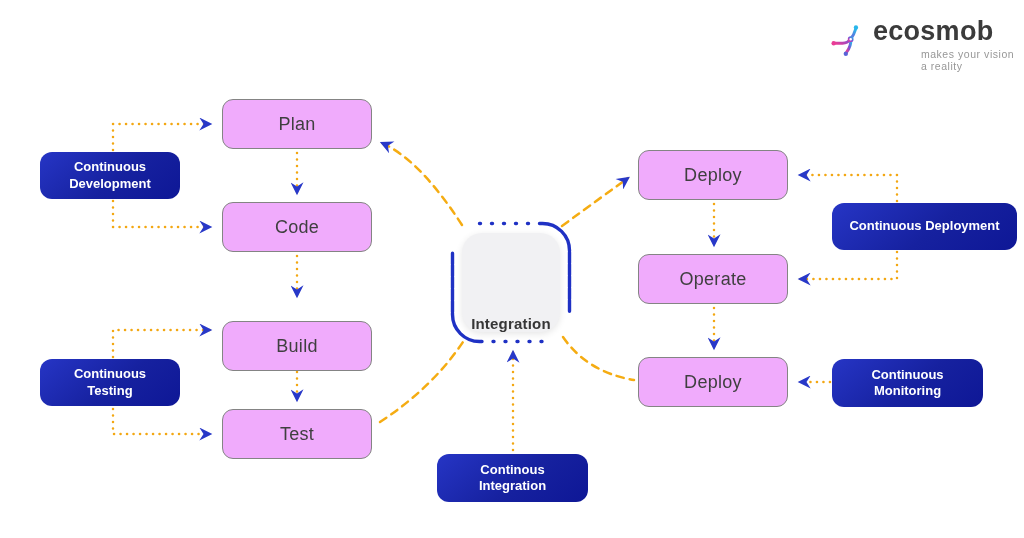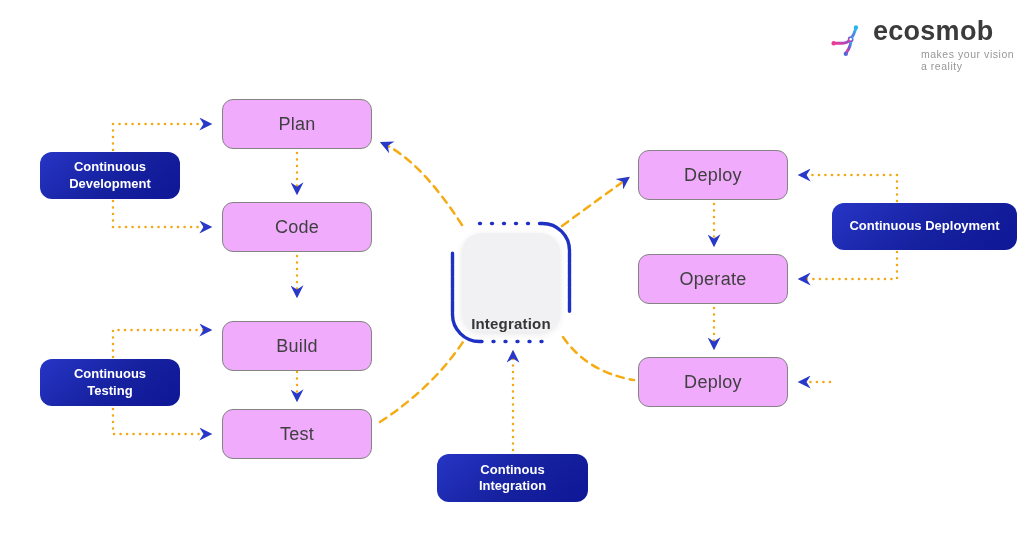--- a/index.html
+++ b/index.html
@@ -124,20 +124,23 @@
     </div>
   <div class="tag tag-test">
       <span>Continuous Testing</span>
     </div>
   <div class="tag tag-int">
       <span>Continous Integration</span>
     </div>
   <div class="tag tag-deploy">
       <span>Continuous Deployment</span>
     </div>
+  <div class="tag tag-monitor">
+      <span>Continuous Monitoring</span>
+    </div>
 
   <div class="logo">
     <svg class="logo-icon" viewBox="0 0 48 48" xmlns="http://www.w3.org/2000/svg">
       <defs>
         <linearGradient id="lgrad" x1="0" y1="1" x2="1" y2="0">
           <stop offset="0" stop-color="#E93C96"></stop>
           <stop offset="0.5" stop-color="#7C4FD5"></stop>
           <stop offset="1" stop-color="#29B6EA"></stop>
         </linearGradient>
       </defs>

